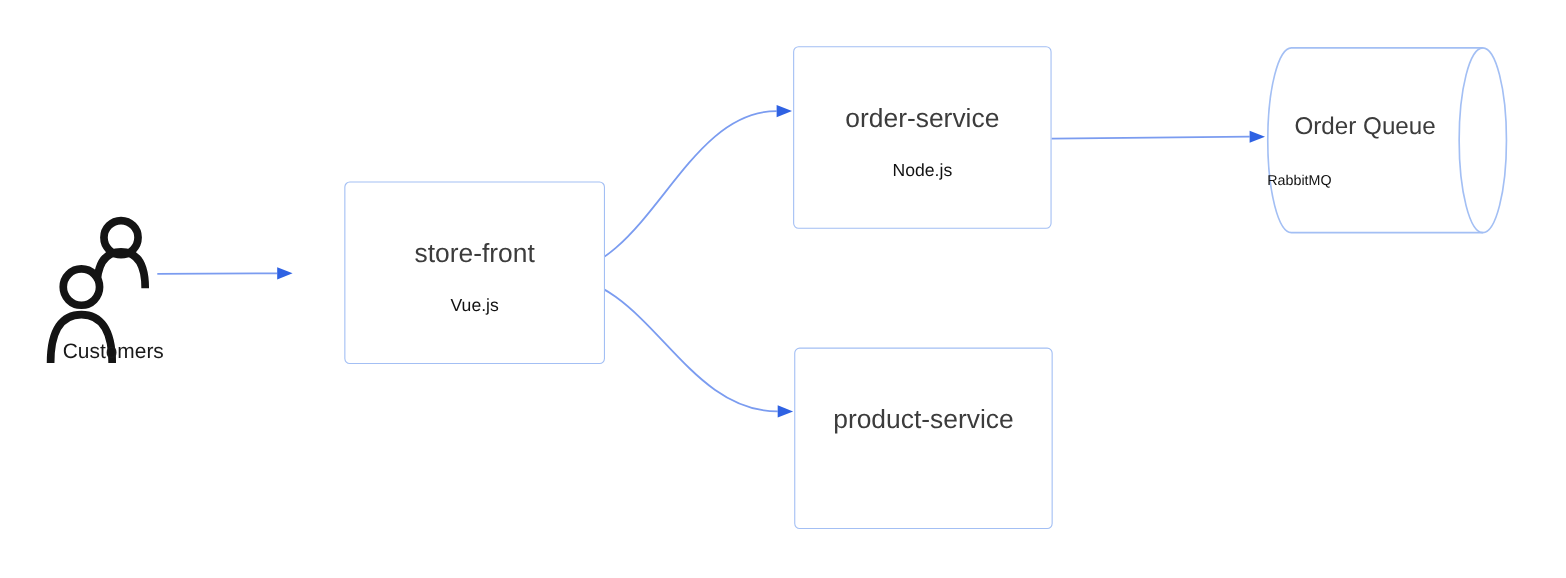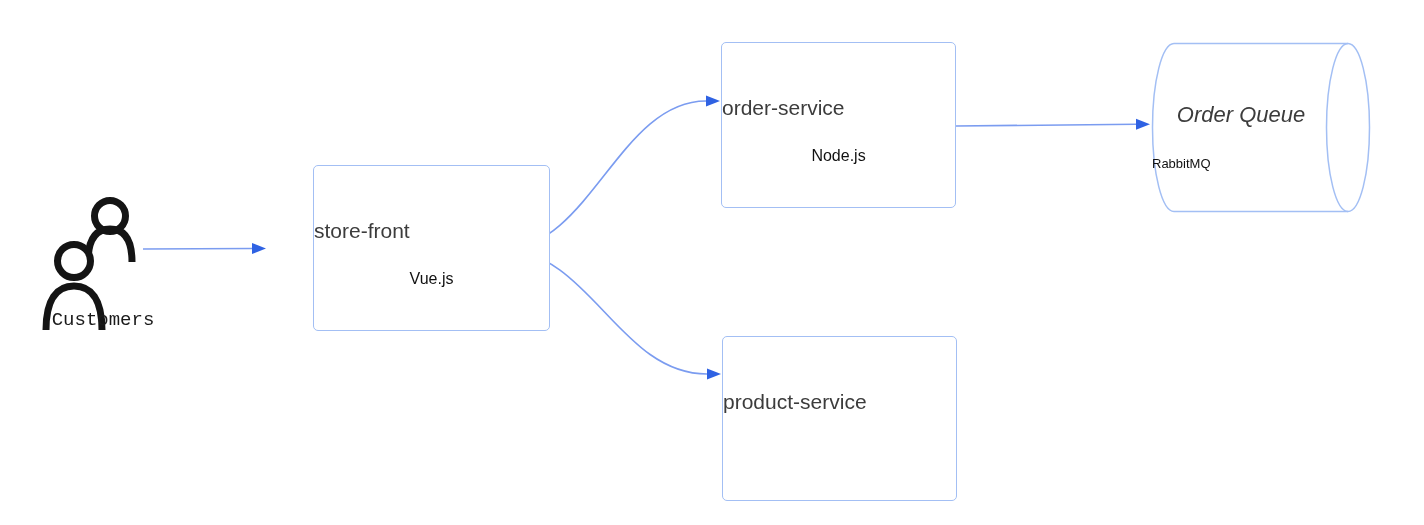--- a/index.html
+++ b/index.html
@@ -21,66 +21,65 @@
     background: #ffffff;
     border: 1.5px solid #a3bff4;
     border-radius: 5px;
     box-sizing: border-box;
   }
   .node .title {
     position: absolute;
     top: 52px;
     left: 0;
     width: 100%;
-    font-size: 21px;
+    text-align: center;
+    font-size: 24px;
     line-height: 25px;
     color: #3c3c3c;
   }
   .node .subtitle {
     position: absolute;
     top: 105px;
     left: 0;
     width: 100%;
     text-align: center;
     font-size: 16px;
     line-height: 16px;
     color: #111111;
   }
   .node-store-front   { left: 268px; top: 165px; width: 237px; height: 166px; margin-left: 45px; }
   .node-order-service { left: 721px; top: 42px;  width: 235px; height: 166px; }
-  .node-product-service { left: 722px; top: 336px; width: 235px; height: 165px; }
+  .node-product-service { left: 722px; top: 316px; width: 235px; height: 165px; }
 
   .cylinder-label-title {
     position: absolute;
     left: 1152px; top: 102px; width: 178px;
     text-align: center;
     font-size: 22px; line-height: 26px;
     color: #3c3c3c;
-    font-style: italic;
   }
   .cylinder-label-subtitle {
     position: absolute;
     left: 1152px; top: 156px; width: 178px;
     text-align: left;
     font-size: 13px; line-height: 16px;
     color: #111111;
   }
 
   .customers-icon-wrap {
     position: absolute;
     left: 38px; top: 188px;
     width: 110px; height: 150px;
   }
   .customers-label {
     position: absolute;
     left: 28px; top: 308px; width: 150px;
     text-align: center;
     font-size: 19px; line-height: 24px;
     color: #1a1a1a;
-    font-family: Liberation Mono, monospace;
   }
 </style>
 </head>
 <body>
 
 <div class="canvas">
 
   <svg class="edges-layer" viewBox="0 0 1424 525" xmlns="http://www.w3.org/2000/svg">
 
     <g>

